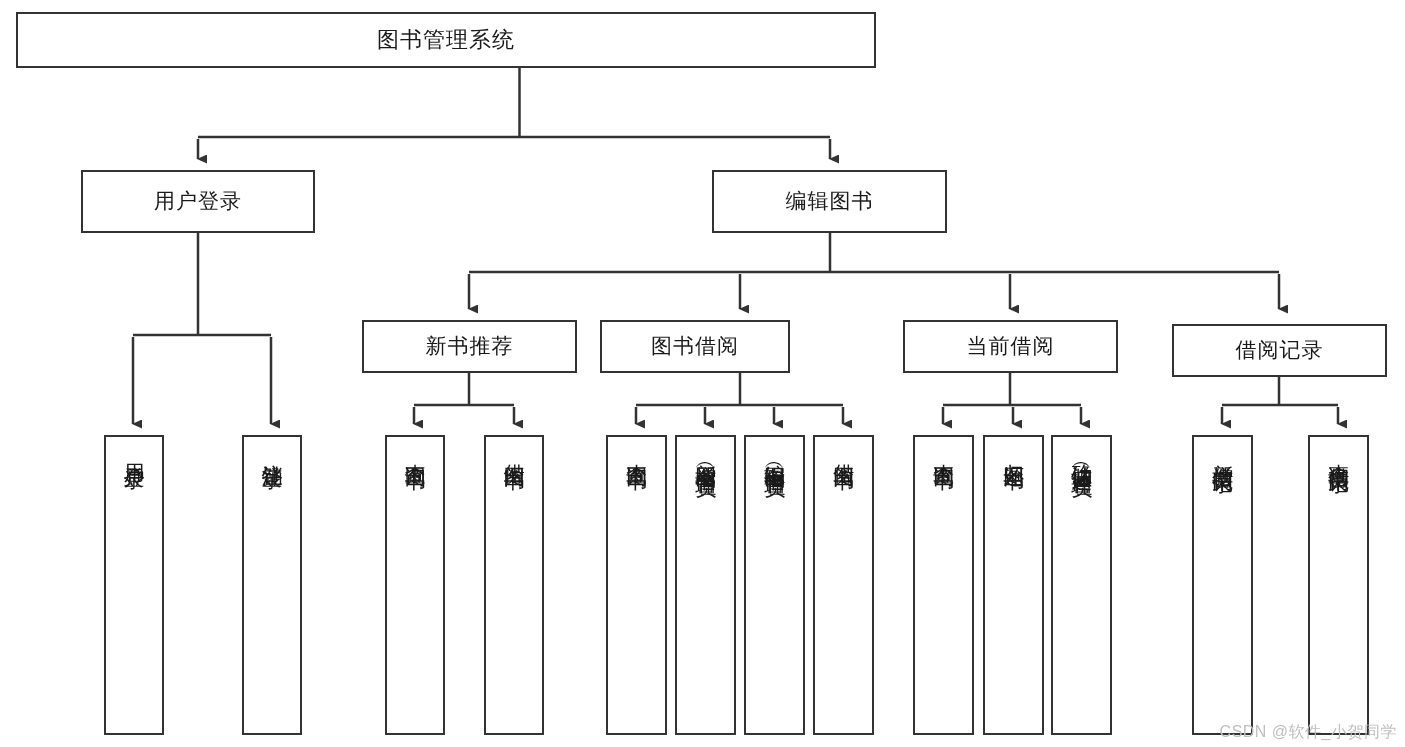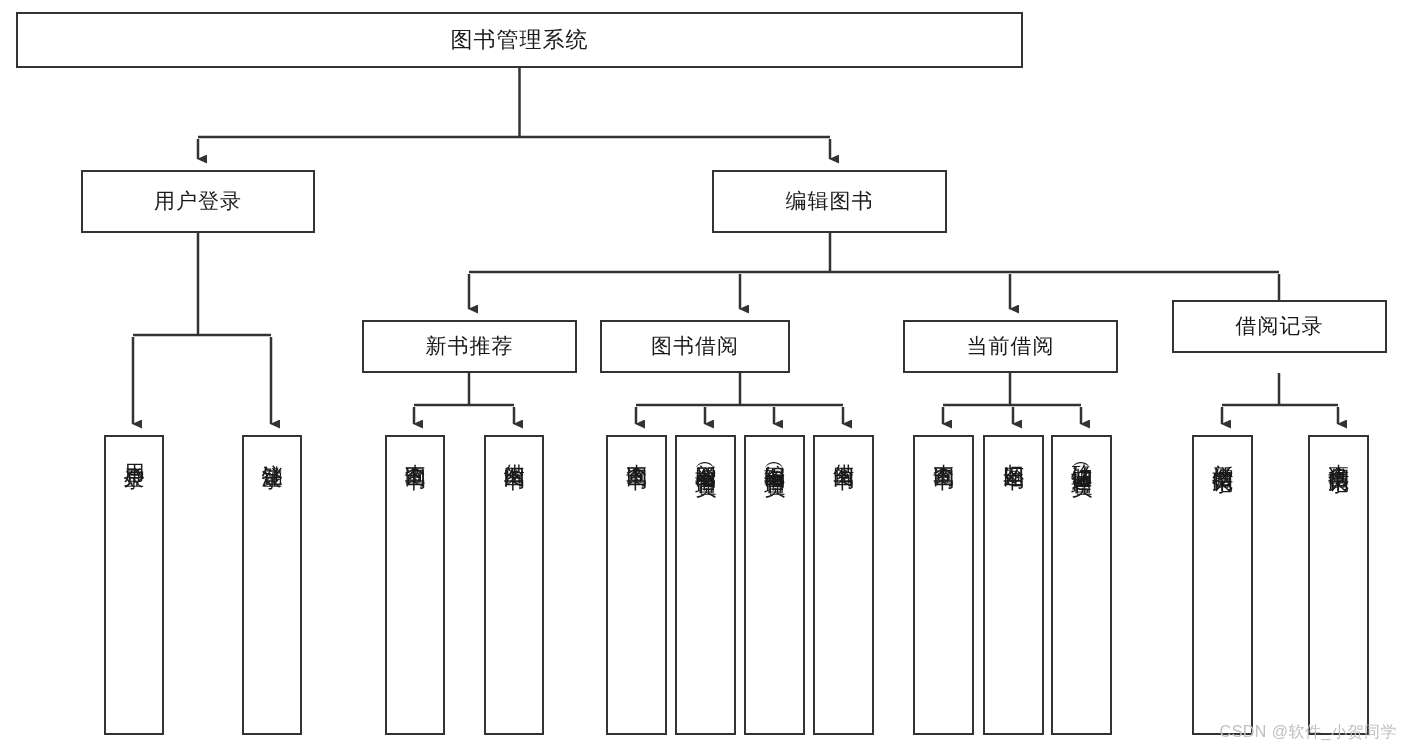--- a/index.html
+++ b/index.html
@@ -122,41 +122,41 @@
       <path d="M1013,407 L1013,424" marker-end="url(#arrow)"></path>
       <path d="M1081,407 L1081,424" marker-end="url(#arrow)"></path>
 
       <path d="M1279,373 L1279,405"></path>
       <path d="M1222,405 L1338,405"></path>
       <path d="M1222,407 L1222,424" marker-end="url(#arrow)"></path>
       <path d="M1338,407 L1338,424" marker-end="url(#arrow)"></path>
     </g>
   </svg>
 
-  <div class="node h root" style="left:16px; top:12px; width:1007px; height:56px;">
+  <div class="node h root" style="left:16px; top:12px; width:860px; height:56px;">
     <span class="node-label">图书管理系统</span>
   </div>
 
   <div class="node h" style="left:81px; top:170px; width:234px; height:63px;">
     <span class="node-label">用户登录</span>
   </div>
   <div class="node h" style="left:712px; top:170px; width:235px; height:63px;">
     <span class="node-label">编辑图书</span>
   </div>
 
   <div class="node h" style="left:362px; top:320px; width:215px; height:53px;align-items:center;">
     <span class="node-label">新书推荐</span>
   </div>
   <div class="node h" style="left:600px; top:320px; width:190px; height:53px;">
     <span class="node-label">图书借阅</span>
   </div>
   <div class="node h" style="left:903px; top:320px; width:215px; height:53px;">
     <span class="node-label">当前借阅</span>
   </div>
-  <div class="node h" style="left:1172px; top:300px; width:215px; height:53px;">
+  <div class="node h" style="left:1172px; top:324px; width:215px; height:53px;">
     <span class="node-label">借阅记录</span>
   </div>
 
   <div class="node v" style="left:104px; top:435px; width:60px; height:300px;">
     <span class="node-label">用户登录</span>
   </div>
   <div class="node v" style="left:242px; top:435px; width:60px; height:300px;">
     <span class="node-label">注销登录</span>
   </div>
 

